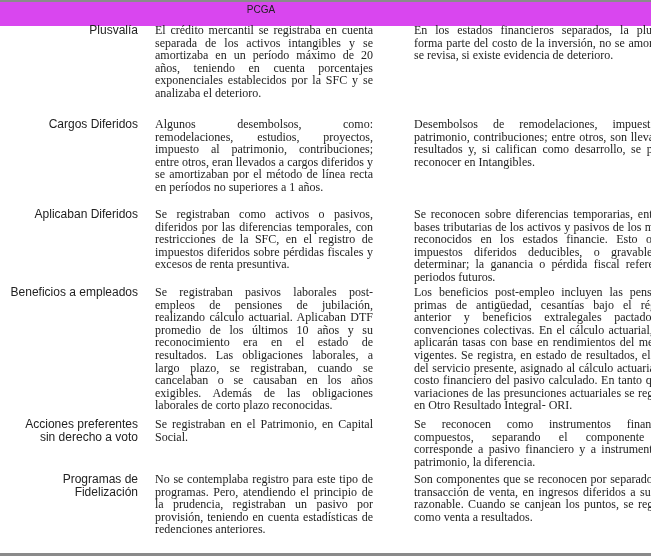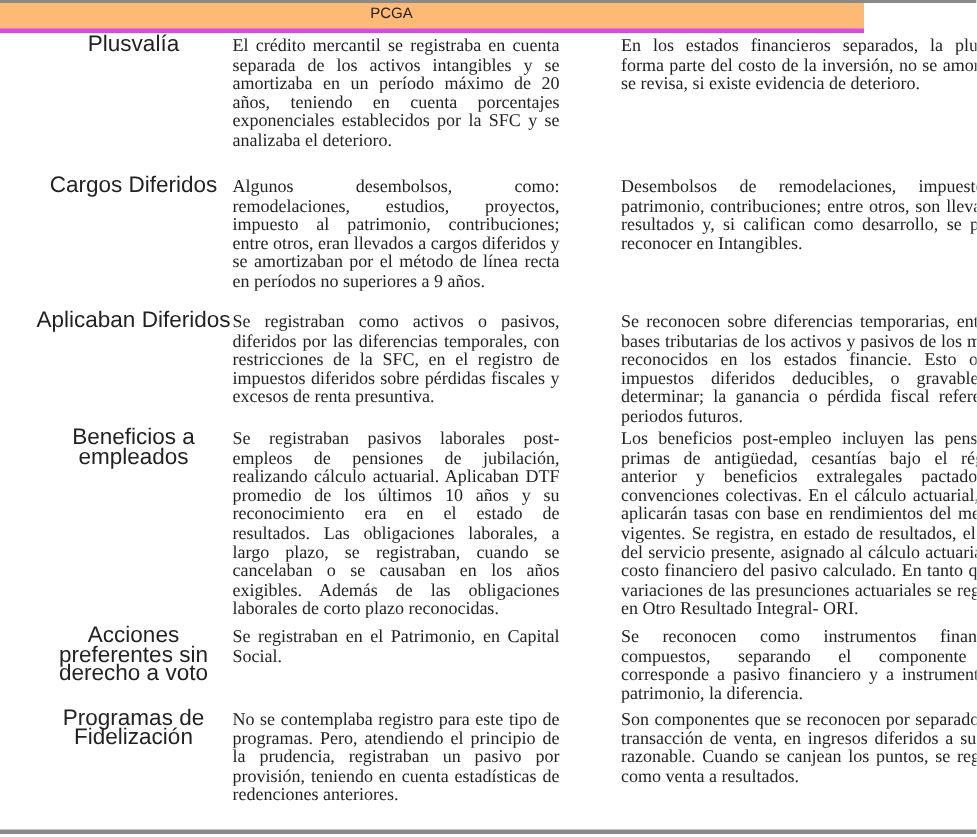--- a/index.html
+++ b/index.html
@@ -1,25 +1,25 @@
 <!DOCTYPE html>
 <html><head>
   <meta charset="utf-8">
   <style>
     html, body { margin: 0; padding: 0; background: #ffffff; }
     body { width: 651px; height: 558px; overflow: hidden; font-family: "Liberation Sans", sans-serif; color: #222; }
     .table { position: relative; width: 651px; height: 558px; }
     .top-rule { position: absolute; left: 0; top: 0; width: 651px; height: 2px; background: #8a8a8a; }
-    .header { position: absolute; left: 0; top: 2px; width: 576px; height: 17px; background: #fdba74; border-bottom: 3px solid #d946ef; }
+    .header { position: absolute; left: 0; top: 2px; width: 651px; height: 17px; background: #d946ef; border-bottom: 7px solid #d946ef; }
     .header .h { position: absolute; top: 2px; font-size: 10px; text-align: center; color: #222; }
     .h-pcga { left: 150px; width: 222px; }
     .h-ncif { left: 378px; width: 268px; }
     .bottom-rule { position: absolute; left: 0; top: 553px; width: 651px; height: 3px; background: #8a8a8a; }
     .row { position: absolute; left: 0; width: 651px; }
-    .label { position: absolute; left: 24px; width: 130px; font-size: 15px; line-height: 12.6px; text-align: center; }
+    .label { position: absolute; left: 8px; width: 130px; font-size: 12px; line-height: 12.6px; text-align: right; }
     .cell { position: absolute; font-size: 12px; line-height: 12.6px; text-align: justify; font-family: Liberation Serif, serif; }
     .c1 { left: 155px; width: 218px; }
     .c2 { left: 380px; width: 266px; margin-left: 34px; }
   </style>
 </head>
 <body>
 
 <div class="table">
   <div class="top-rule"></div>
   <div class="header">
@@ -27,21 +27,21 @@
   </div>
 
   <div class="row" style="top:24px;">
     <div class="label">Plusvalía</div>
     <div class="cell c1">El crédito mercantil se registraba en cuenta separada de los activos intangibles y se amortizaba en un período máximo de 20 años, teniendo en cuenta porcentajes exponenciales establecidos por la SFC y se analizaba el deterioro.</div>
     <div class="cell c2">En los estados financieros separados, la plusvalía forma parte del costo de la inversión, no se amortiza y se revisa, si existe evidencia de deterioro.</div>
   </div>
 
   <div class="row" style="top:118px;">
     <div class="label">Cargos Diferidos</div>
-    <div class="cell c1">Algunos desembolsos, como: remodelaciones, estudios, proyectos, impuesto al patrimonio, contribuciones; entre otros, eran llevados a cargos diferidos y se amortizaban por el método de línea recta en períodos no superiores a 9 años.</div>
+    <div class="cell c1">Algunos desembolsos, como: remodelaciones, estudios, proyectos, impuesto al patrimonio, contribuciones; entre otros, eran llevados a cargos diferidos y se amortizaban por el método de línea recta en períodos no superiores a 1 años.</div>
     <div class="cell c2">Desembolsos de remodelaciones, impuesto al patrimonio, contribuciones; entre otros, son llevados a resultados y, si califican como desarrollo, se podrán reconocer en Intangibles.</div>
   </div>
 
   <div class="row" style="top:208px;">
     <div class="label">Aplicaban Diferidos</div>
     <div class="cell c1">Se registraban como activos o pasivos, diferidos por las diferencias temporales, con restricciones de la SFC, en el registro de impuestos diferidos sobre pérdidas fiscales y excesos de renta presuntiva.</div>
     <div class="cell c2">Se reconocen sobre diferencias temporarias, entre las bases tributarias de los activos y pasivos de los montos reconocidos en los estados financie. Esto origina impuestos diferidos deducibles, o gravables, al determinar; la ganancia o pérdida fiscal referente a periodos futuros.</div>
   </div>
 
   <div class="row" style="top:286px;">

